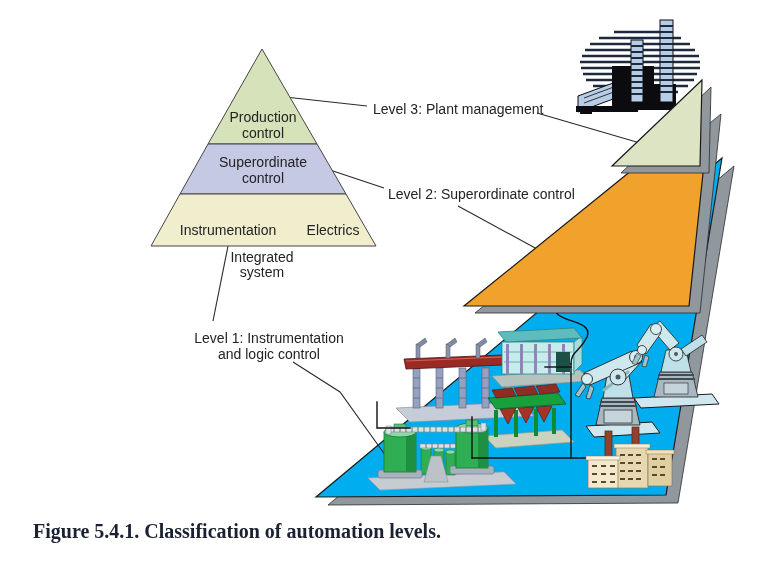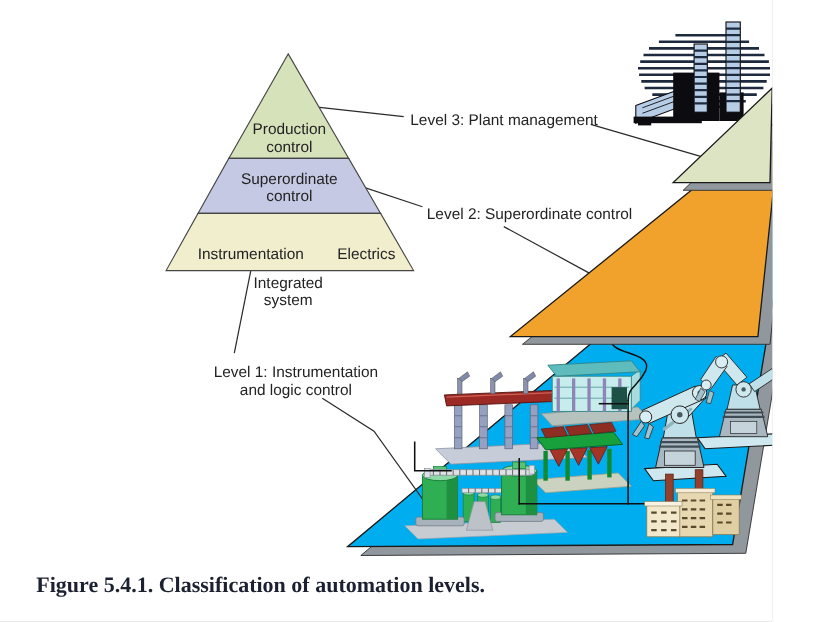--- a/index.html
+++ b/index.html
@@ -1,16 +1,16 @@
 <!DOCTYPE html>
 <html><head>
 <meta charset="utf-8">
 <style>
   html,body{margin:0;padding:0;background:#ffffff;}
-  #canvas{position:relative;width:702px;height:565px;background:#a3a3a3;overflow:hidden;
+  #canvas{position:relative;width:758px;height:565px;background:#be185d;overflow:hidden;
           font-family:"Liberation Sans", sans-serif;}
   svg{display:block;}
   .lbl{font-family:"Liberation Sans", sans-serif;font-size:14px;fill:#232323;}
   .cap{font-family:"Liberation Serif", serif;font-size:20px;font-weight:bold;fill:#1b2130;}
   .callout{stroke:#2a2a2a;stroke-width:1.1;fill:none;}
   .cable{stroke:#101010;stroke-width:1.4;fill:none;stroke-linecap:square;}
 </style>
 </head>
 <body>
 

